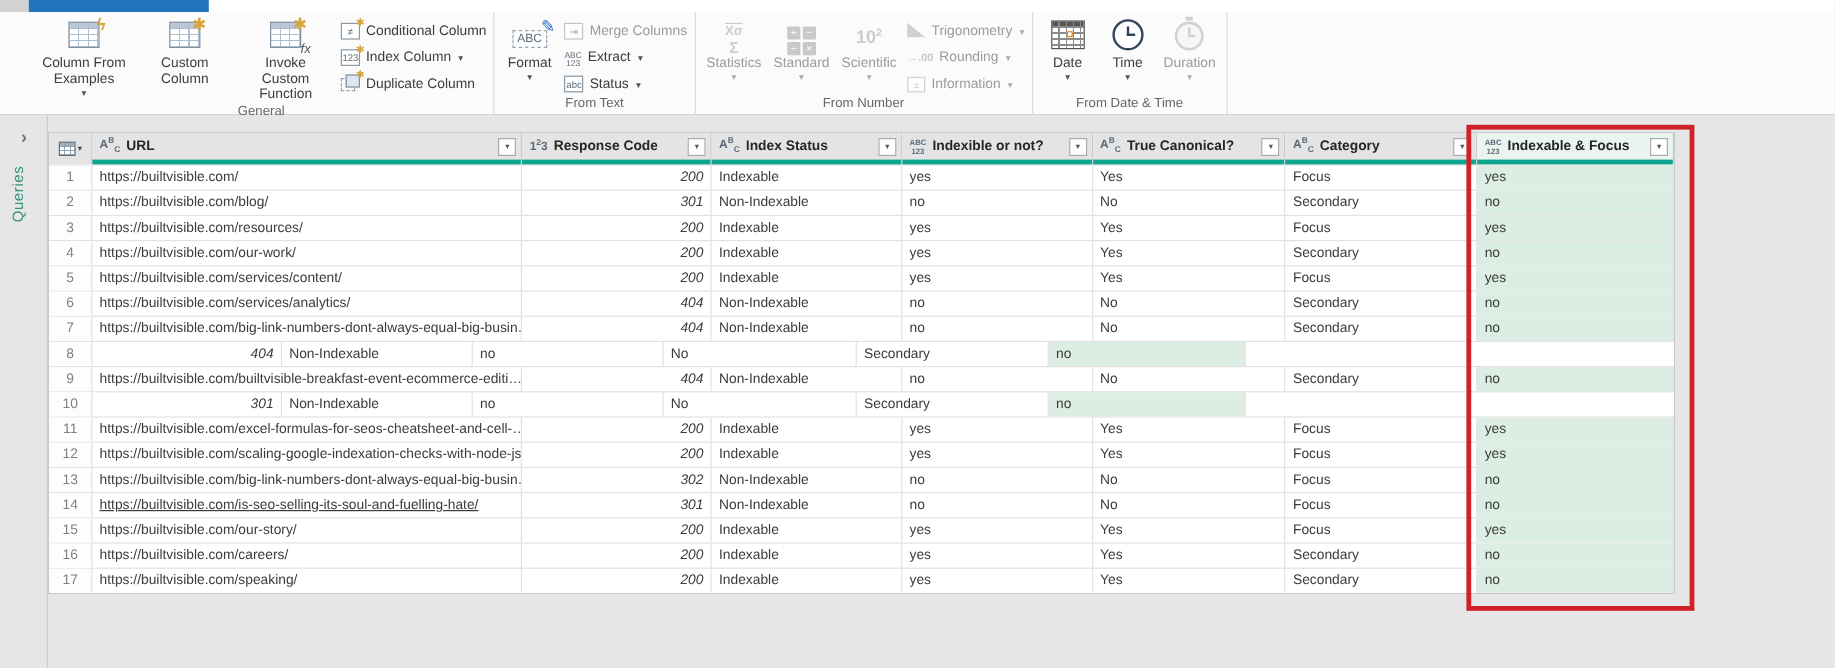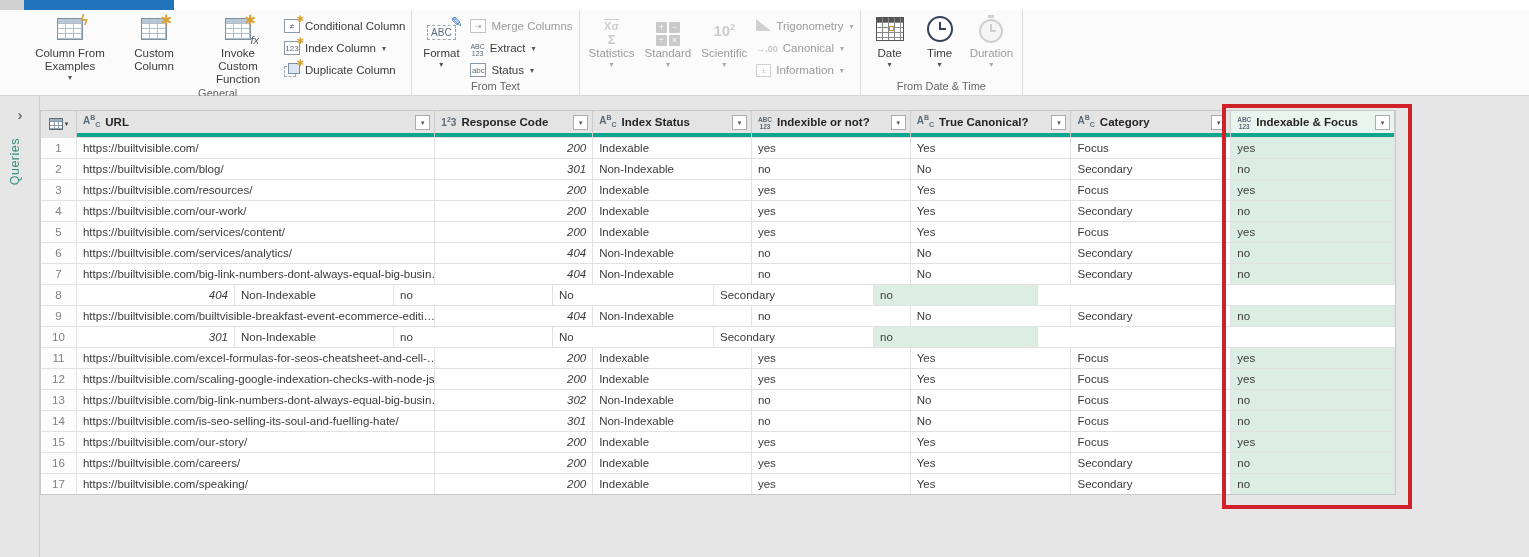--- a/index.html
+++ b/index.html
@@ -212,30 +212,31 @@
             <div class="rarrow">▾</div>
           </div>
           <div class="rstack">
             <div class="rbtn-small dis">
               <span class="ric"><span class="tri"></span></span>
               <span>Trigonometry</span>
               <span class="rarrow">▾</span>
             </div>
             <div class="rbtn-small dis">
               <span class="ric"><span class="rnd">→.00</span></span>
-              <span>Canonical</span>
+              <span>Rounding</span>
               <span class="rarrow">▾</span>
             </div>
             <div class="rbtn-small dis">
               <span class="ric"><span class="inf">±</span></span>
               <span>Information</span>
               <span class="rarrow">▾</span>
             </div>
           </div>
         </div>
+        <div class="rgroup-label">From Number</div>
       </div>
       <div class="rgroup">
         <div class="rgroup-items">
           <div class="rbtn-large">
             <div class="ricbox">
               <span class="ric"><span class="cal"><i></i></span></span>
             </div>
             <div class="rlabel">Date</div>
             <div class="rarrow">▾</div>
           </div>
@@ -434,21 +435,21 @@
           <div class="bcell" style="width: 359px;">https://builtvisible.com/big-link-numbers-dont-always-equal-big-busin…</div>
           <div class="bcell num" style="width: 158px;">302</div>
           <div class="bcell" style="width: 159px;">Non-Indexable</div>
           <div class="bcell" style="width: 159px;">no</div>
           <div class="bcell" style="width: 161px;">No</div>
           <div class="bcell" style="width: 160px;">Focus</div>
           <div class="bcell green" style="width: 164px;">no</div>
         </div>
         <div class="brow">
           <div class="bcell gut" style="width: 36px;">14</div>
-          <div class="bcell" style="width: 359px;">https://builtvisible.com/is-seo-selling-its-soul-and-fuelling-hate/</div>
+          <div class="bcell" style="width: 359px; text-decoration: underline;">https://builtvisible.com/is-seo-selling-its-soul-and-fuelling-hate/</div>
           <div class="bcell num" style="width: 158px;">301</div>
           <div class="bcell" style="width: 159px;">Non-Indexable</div>
           <div class="bcell" style="width: 159px;">no</div>
           <div class="bcell" style="width: 161px;">No</div>
           <div class="bcell" style="width: 160px;">Focus</div>
           <div class="bcell green" style="width: 164px;">no</div>
         </div>
         <div class="brow">
           <div class="bcell gut" style="width: 36px;">15</div>
           <div class="bcell" style="width: 359px;">https://builtvisible.com/our-story/</div>

